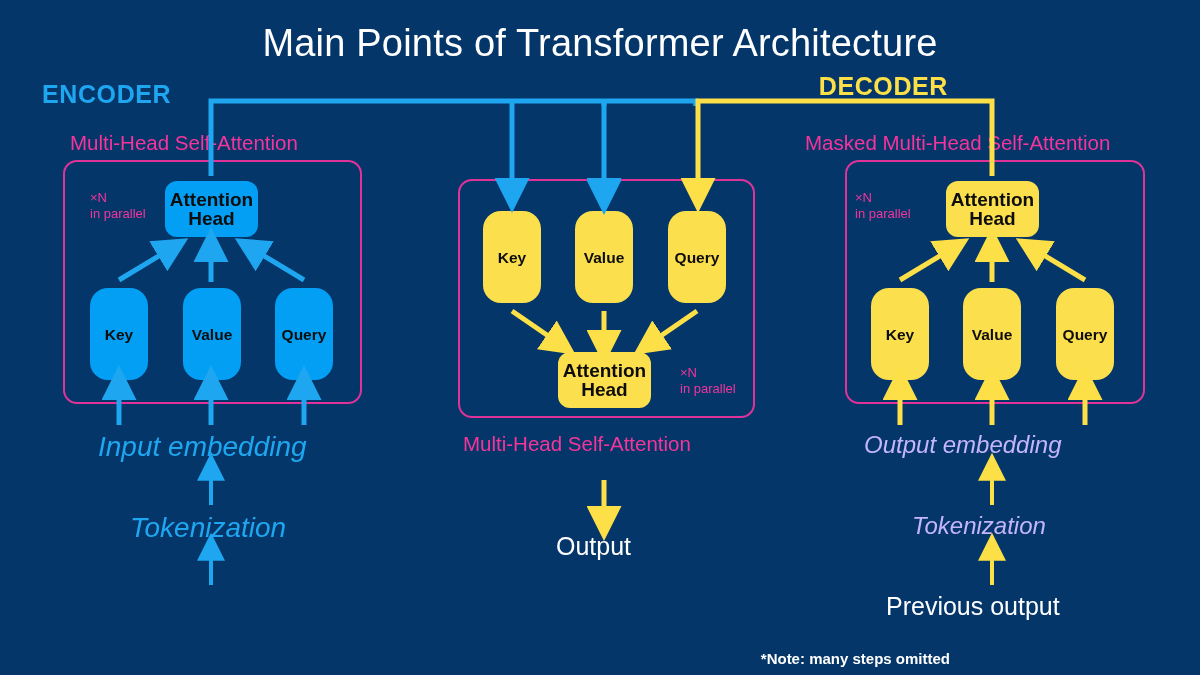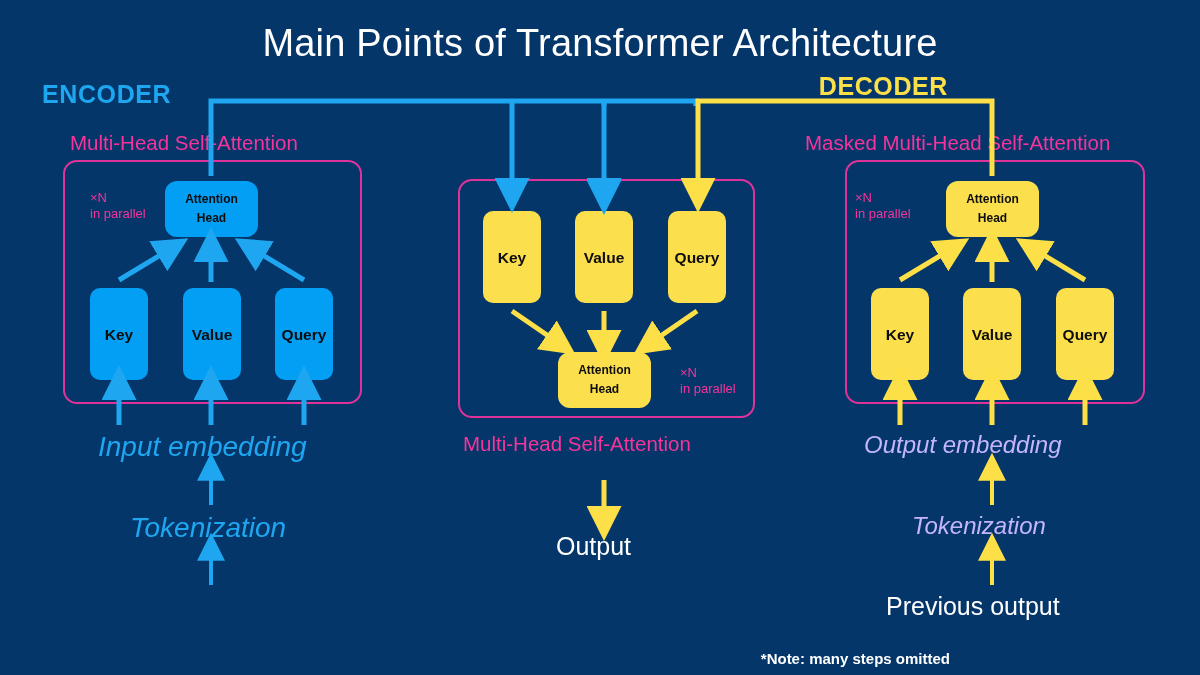--- a/index.html
+++ b/index.html
@@ -29,27 +29,27 @@
   .note{right:14px;bottom:8px;color:#ffffff;font-size:15px;font-weight:bold;white-space:nowrap;}
 
   
   .group{
     position:absolute;border:2px solid #e0339a;border-radius:14px;
     box-sizing:border-box;background:transparent;
   }
 
   
   .node{
-    position:absolute;box-sizing:border-box;border-radius:10px;
+    position:absolute;box-sizing:border-box;border-radius:18px;
     display:flex;align-items:center;justify-content:center;text-align:center;
     color:#0d0d0d;font-size:15.5px;font-weight:bold;line-height:19px;
   }
   .node.blue{background:#039ff4;}
   .node.yellow{background:#fcdf4d;}
-  .node.head{font-size:12px;border-radius:12px;}
+  .node.head{font-size:19px;border-radius:12px;}
 
   svg.overlay{position:absolute;left:0;top:0;width:1200px;height:675px;pointer-events:none;}
 </style>
 </head>
 <body>
 
 <div id="stage">
 
   <div class="abs title">Main Points of Transformer Architecture</div>
   <div class="abs side-label enc-label">ENCODER</div>

